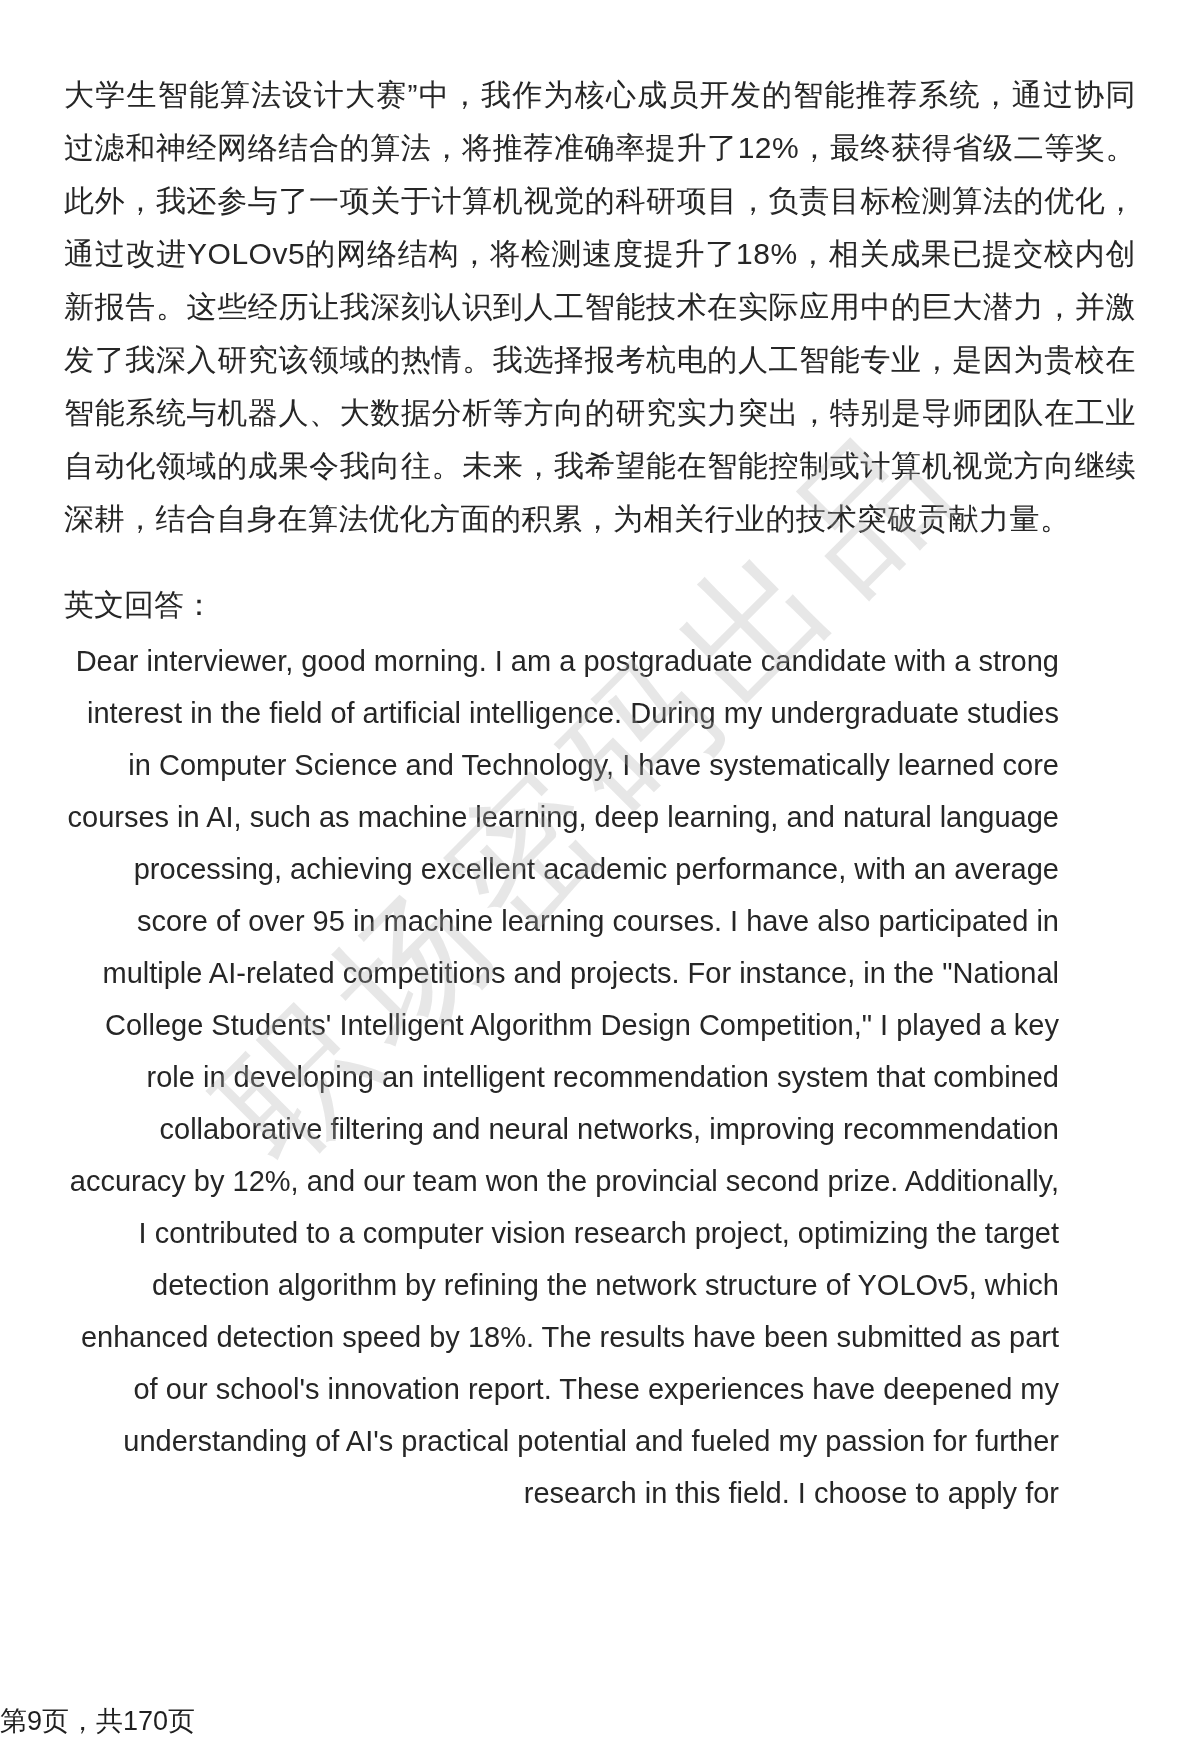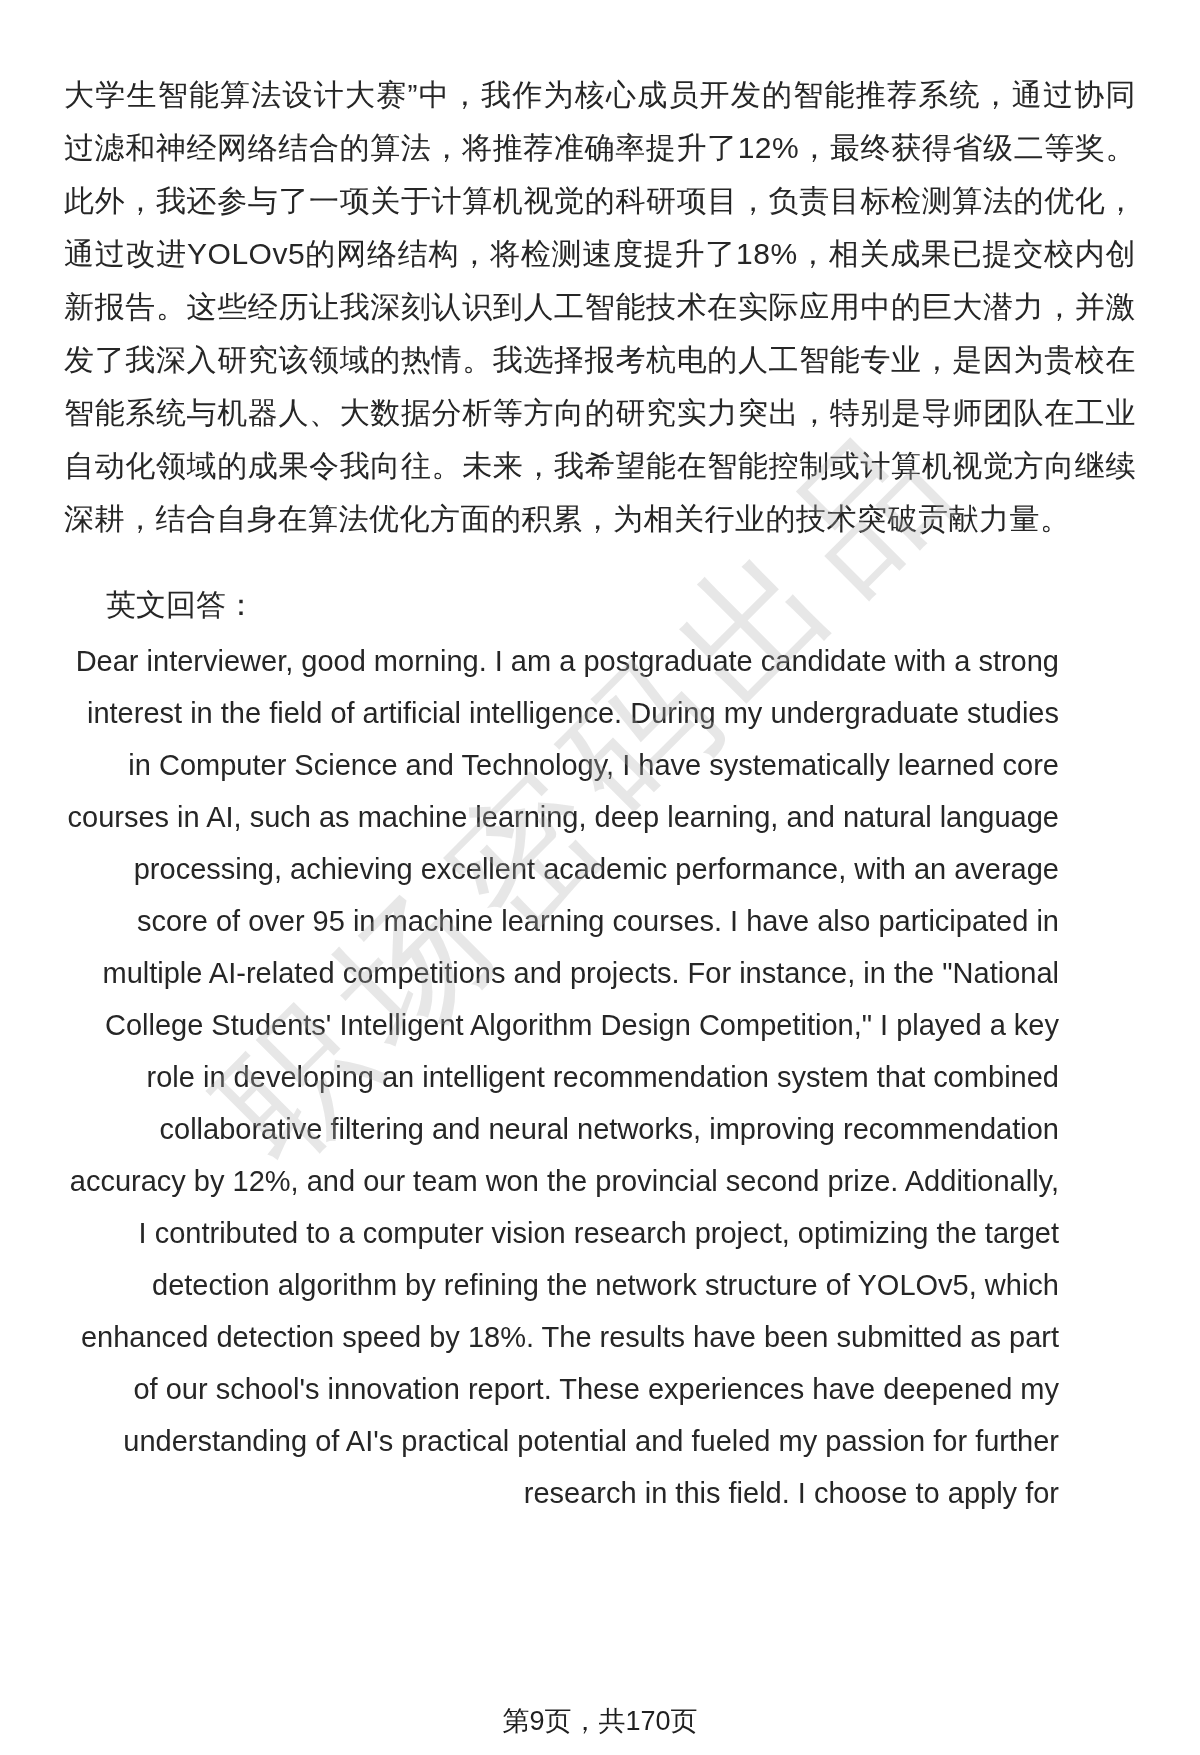--- a/index.html
+++ b/index.html
@@ -42,35 +42,33 @@
   .para.cn {
     font-size: 30px;
     line-height: 53px;
     text-align: justify;
     letter-spacing: 0.5px;
   }
   .para.label {
     font-size: 30px;
     line-height: 53px;
     margin-top: 33px;
-    margin-left: 42px;
   }
   .para.en {
     font-size: 29px;
     line-height: 52px;
     margin-top: 4px;
     max-width: 995px;
     text-align: right;
   }
   .footer {
     position: absolute;
     left: 0;
     right: 0;
     bottom: 16px;
-    text-align: center;
     font-size: 27px;
     color: #1f1f1f;
     z-index: 3;
   }
 </style>
 </head>
 <body>
 
 <div class="page">
 

